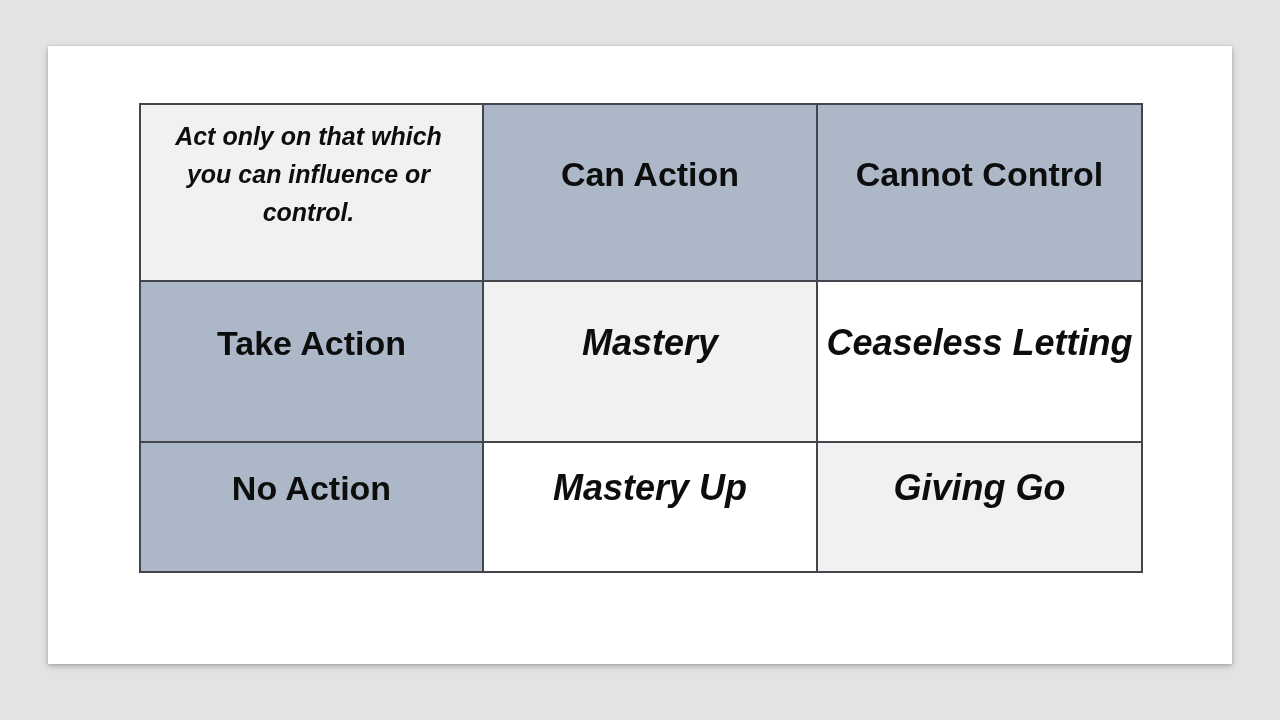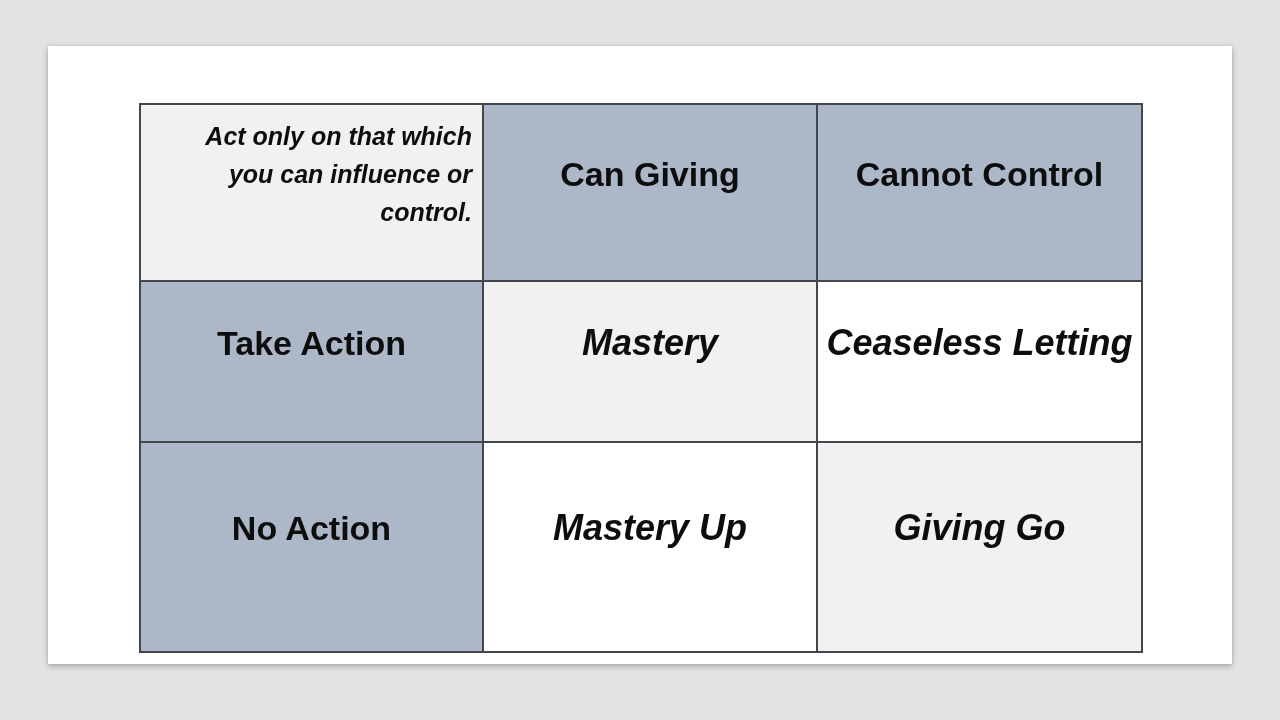--- a/index.html
+++ b/index.html
@@ -27,40 +27,40 @@
   td {
     border: 2px solid var(--border-color, #43474D);
     vertical-align: middle;
     text-align: center;
     padding: 0 6px 38px 6px;
     color: var(--text-color, #0D0D0D);
     overflow: hidden;
   }
   tr.r1 { height: 177px; }
   tr.r2 { height: 161px; }
-  tr.r3 { height: 210px; }
+  tr.r3 { height: 130px; }
   .bg-blue  { background: var(--header-bg, #ACB8C8); }
   .bg-light { background: var(--light-bg, #F1F1F1); }
   .bg-white { background: var(--white-bg, #FFFFFF); }
   .head {
     font-size: 34px;
     font-weight: bold;
     line-height: 38px;
   }
   .cell {
     font-size: 36px;
     font-weight: bold;
     font-style: italic;
     line-height: 38px;
   }
   .intro {
     font-size: 25px;
     font-weight: bold;
     font-style: italic;
-    text-align: right;
+    text-align: center;
     padding-left: 4px;
     padding-right: 10px;
     line-height: 38px;
     white-space: pre-line;
   }
 </style>
 </head>
 <body>
 
 <div class="slide">
@@ -68,21 +68,21 @@
     <colgroup>
       <col style="width:343px">
       <col style="width:334px">
       <col style="width:325px">
     </colgroup>
     <tbody>
       <tr class="r1">
         <td class="intro bg-light">Act only on that which
 you can influence or
 control.</td>
-        <td class="head bg-blue">Can Giving</td>
+        <td class="head bg-blue">Can Action</td>
         <td class="head bg-blue">Cannot Control</td>
       </tr>
       <tr class="r2">
         <td class="head bg-blue">Take Action</td>
         <td class="cell bg-light">Mastery</td>
         <td class="cell bg-white">Ceaseless Letting</td>
       </tr>
       <tr class="r3">
         <td class="head bg-blue">No Action</td>
         <td class="cell bg-white">Mastery Up</td>

